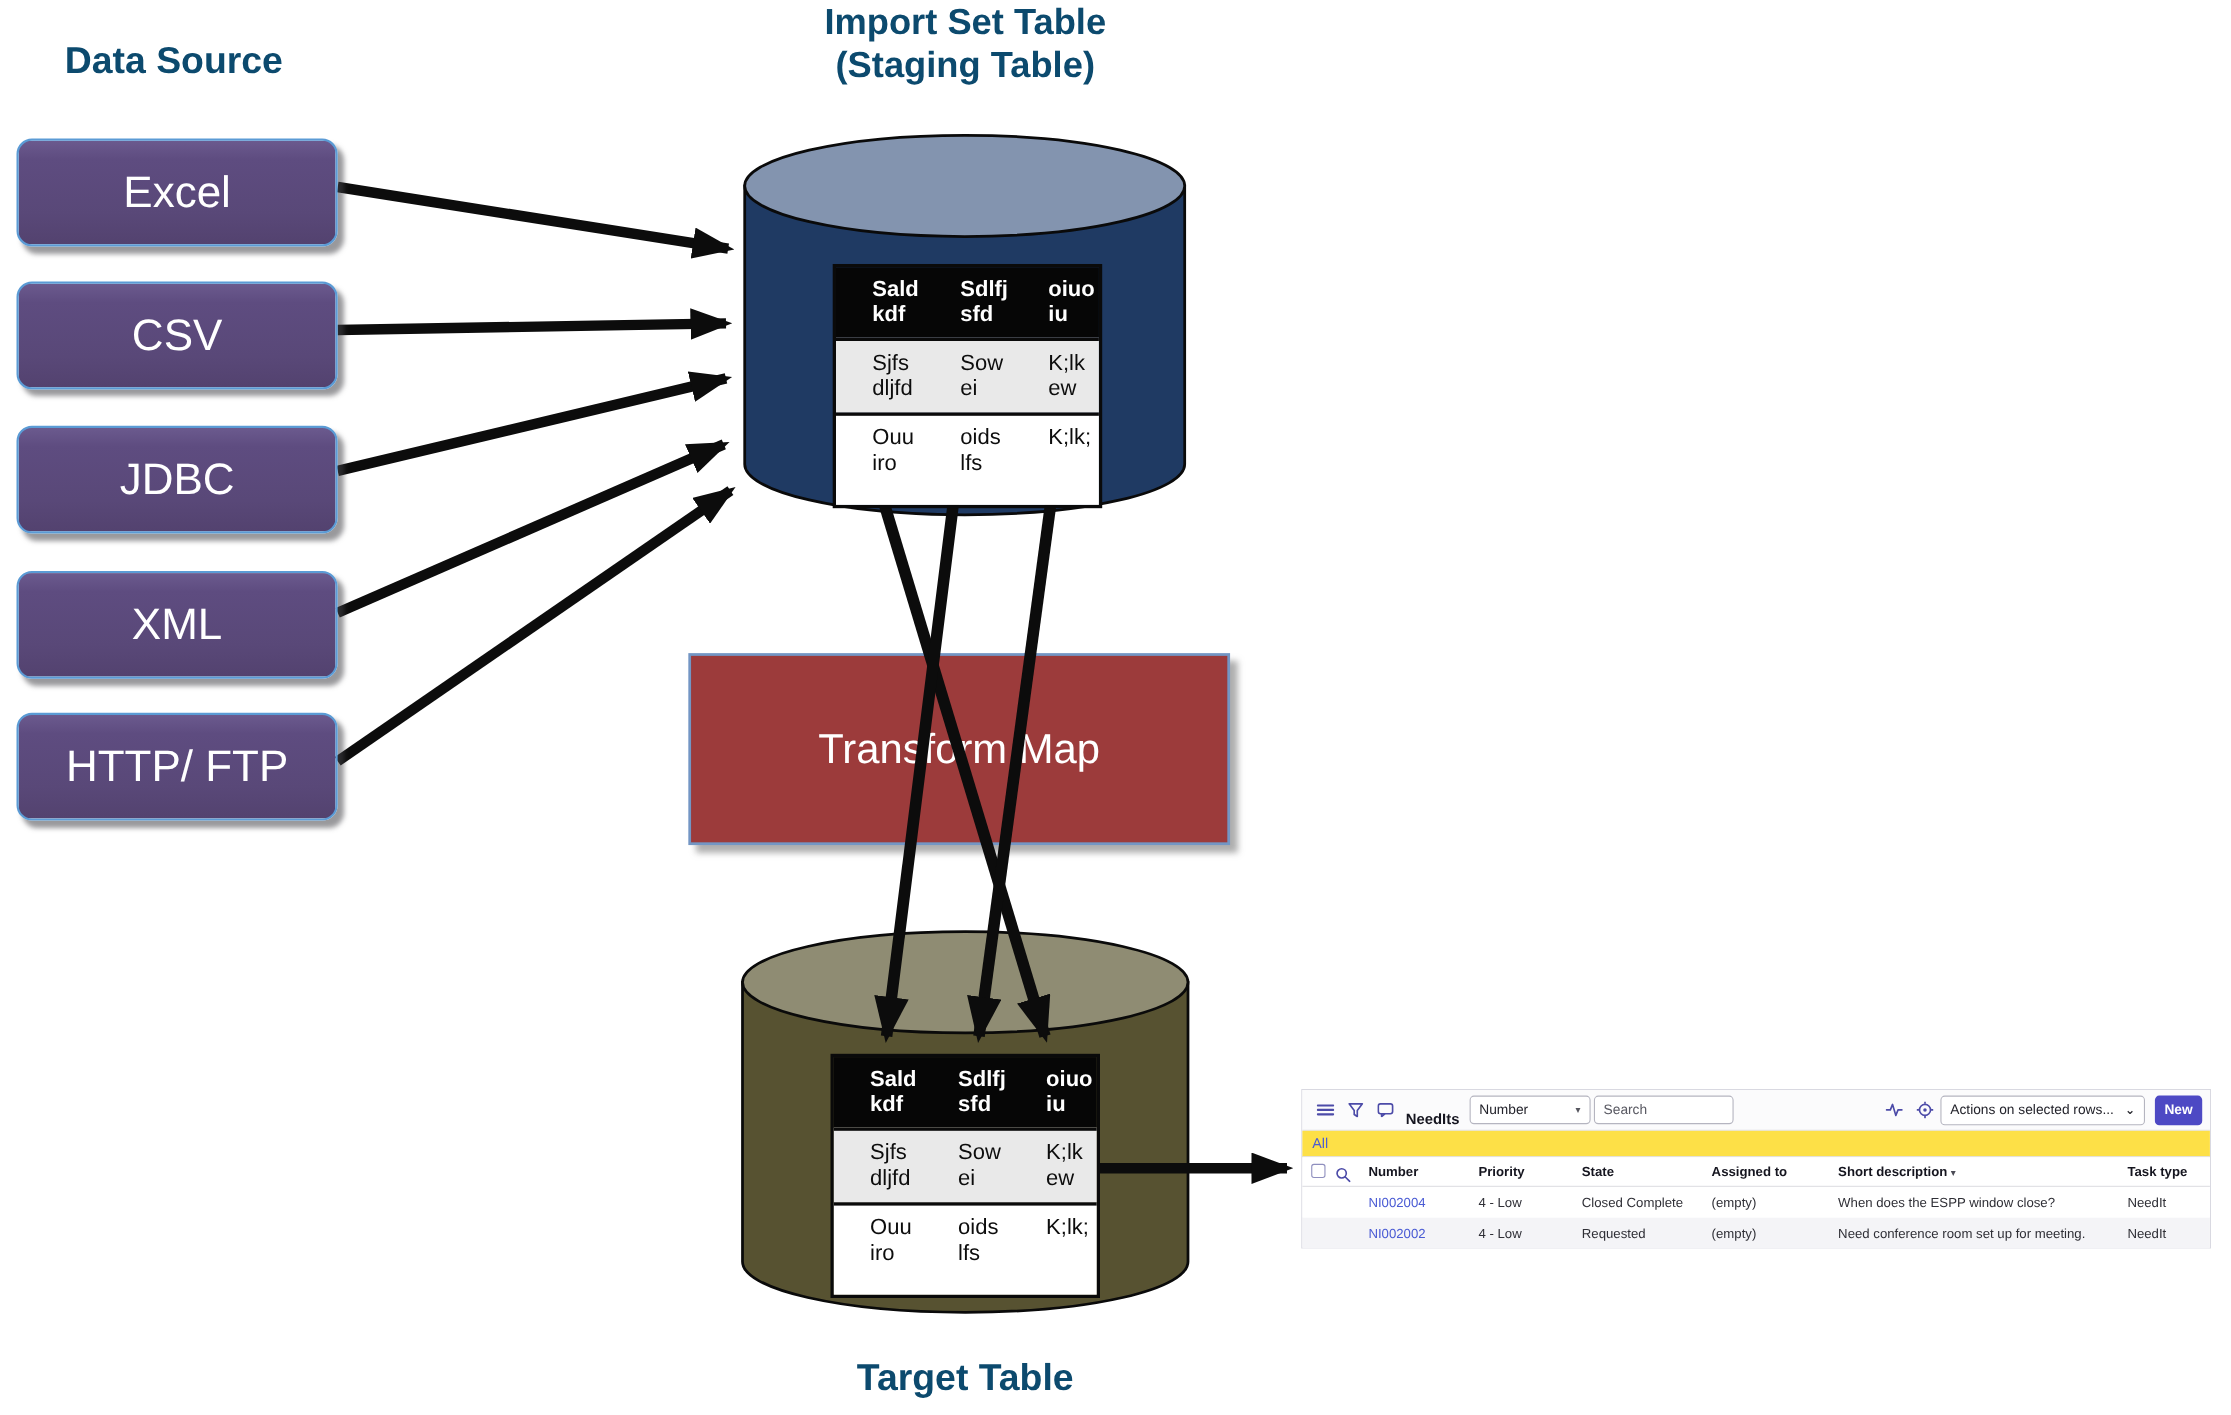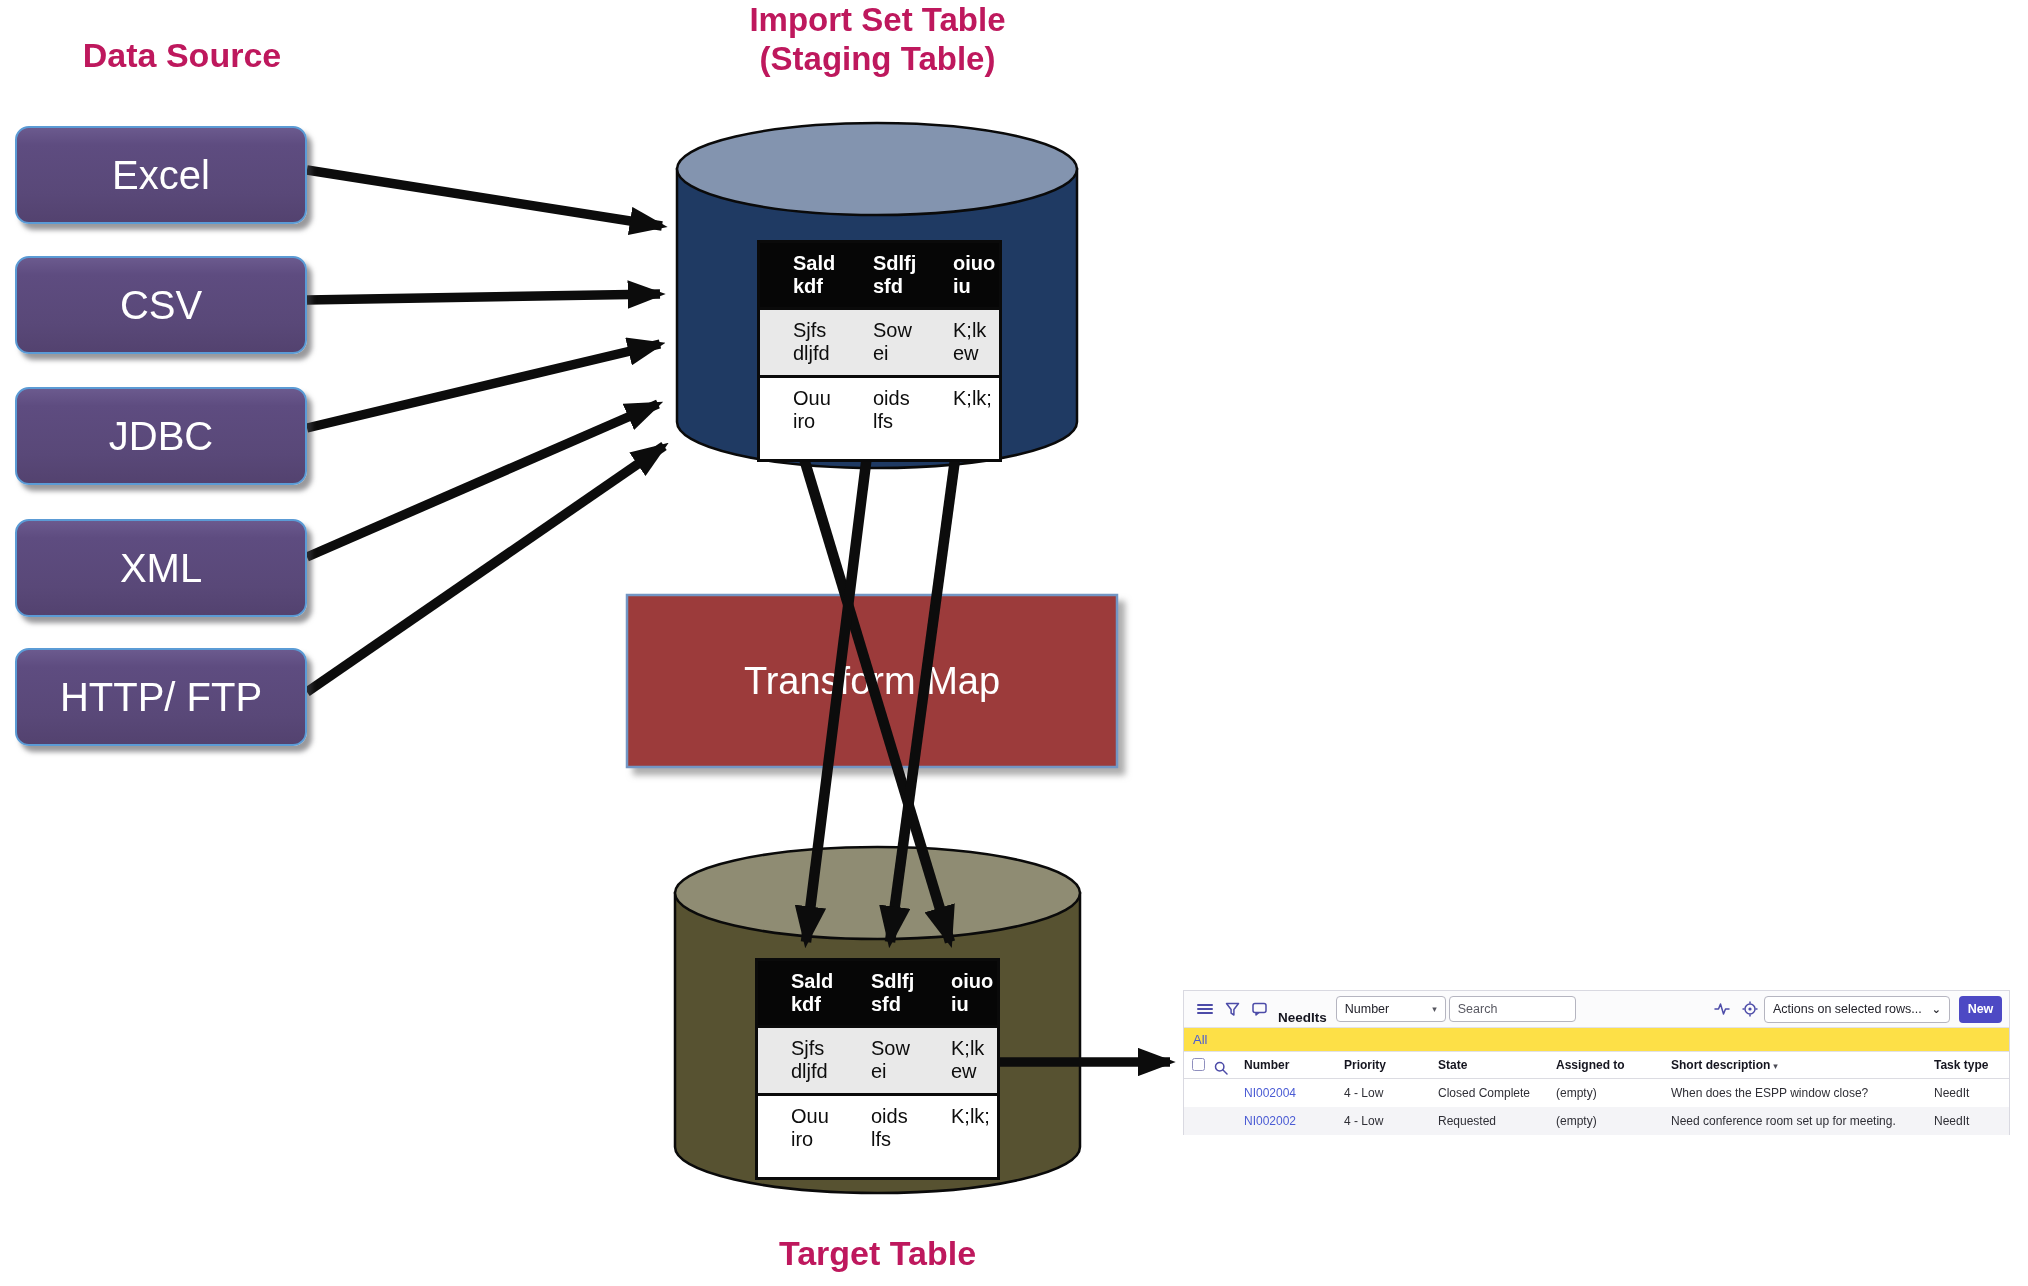--- a/index.html
+++ b/index.html
@@ -2,22 +2,22 @@
 <html><head>
 <meta charset="utf-8">
 <style>
   html,body{margin:0;padding:0;background:#fff;}
   .canvas{position:relative;width:2028px;height:1286px;background:#ffffff;overflow:hidden;
           font-family:"Liberation Sans","DejaVu Sans",sans-serif;}
   svg.overlay{position:absolute;left:0;top:0;z-index:1;}
   .hud{position:absolute;z-index:2;}
 
   
-  .diagram-title{font-weight:700;color:#be185d;text-align:center;}
-  .ds-title{left:72px;top:36px;width:220px;font-size:34px;}
+  .diagram-title{font-weight:700;color:#0c4a6e;text-align:center;}
+  .ds-title{left:48px;top:36px;width:220px;font-size:34px;}
   .staging-title{left:690px;top:0px;width:375px;font-size:33px;line-height:39px;}
   .target-title{left:740px;top:1234px;width:275px;font-size:34px;}
 
   
   .src-box{position:absolute;left:15px;width:288px;height:94px;z-index:2;
            background:linear-gradient(180deg,#6b5a8e 0%,#5e4c80 18%,#594878 70%,#53426f 100%);
            border:2px solid #5b9bd5;border-radius:14px;
            box-shadow:5px 6px 5px rgba(70,70,75,.55);
            display:flex;align-items:center;justify-content:center;
            color:#fff;font-size:40px;}

